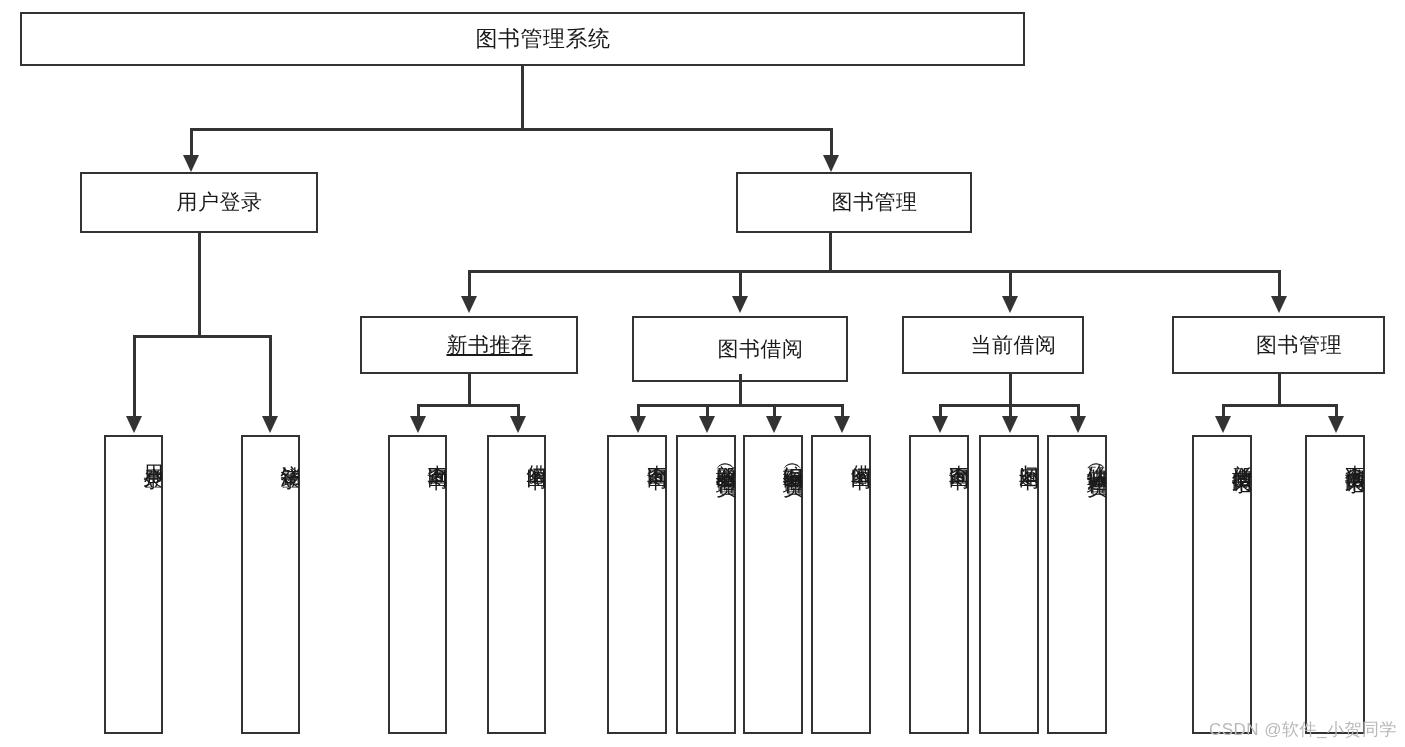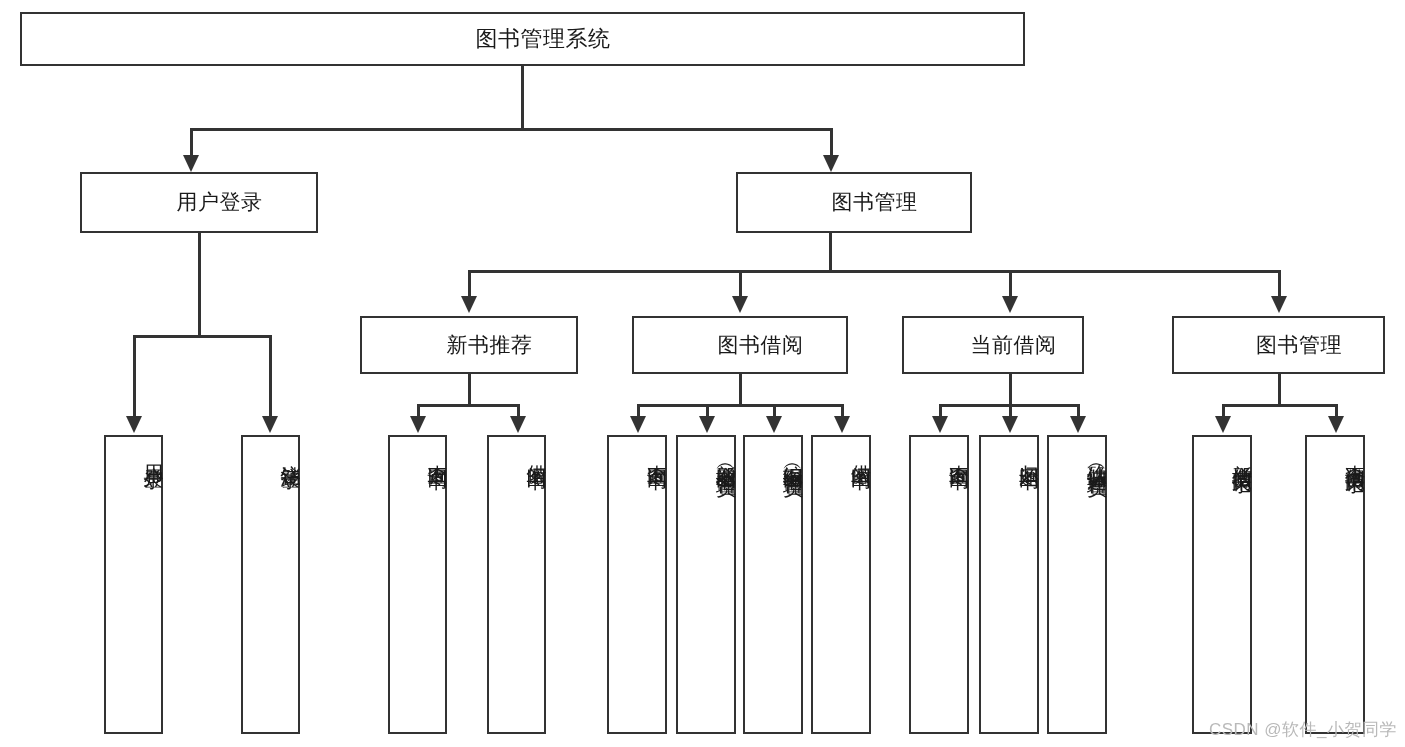--- a/index.html
+++ b/index.html
@@ -120,24 +120,24 @@
 
   <div class="line vline" style="left:468px; top:270px; height:28px;"></div>
   <div class="arrow" style="left:461px; top:296px;"></div>
   <div class="line vline" style="left:739px; top:270px; height:28px;"></div>
   <div class="arrow" style="left:732px; top:296px;"></div>
   <div class="line vline" style="left:1009px; top:270px; height:28px;"></div>
   <div class="arrow" style="left:1002px; top:296px;"></div>
   <div class="line vline" style="left:1278px; top:270px; height:28px;"></div>
   <div class="arrow" style="left:1271px; top:296px;"></div>
 
-  <div class="node level2" style="left:360px; top:316px; width:218px; height:58px;">
+  <div class="node level2" style="left:360px; top:316px; width:218px; height:58px;text-decoration:underline;">
     <span>新书推荐</span>
   </div>
-  <div class="node level2" style="left:632px; top:316px; width:216px; height:58px;">
+  <div class="node level2" style="left:632px; top:316px; width:216px; height:66px;">
     <span>图书借阅</span>
   </div>
   <div class="node level2" style="left:902px; top:316px; width:182px; height:58px;">
     <span>当前借阅</span>
   </div>
   <div class="node level2" style="left:1172px; top:316px; width:213px; height:58px;">
     <span>图书管理</span>
   </div>
 
   <div class="line vline" style="left:468px; top:374px; height:32px;"></div>

